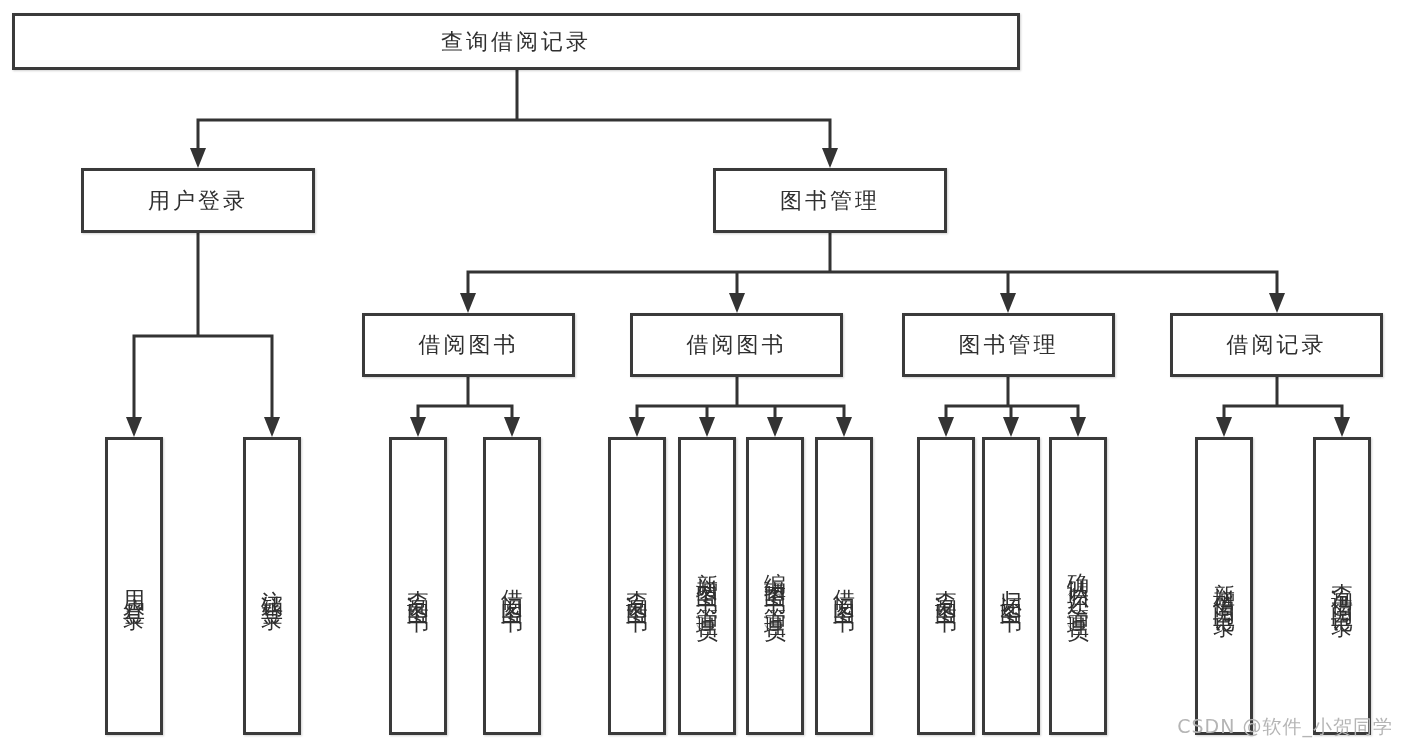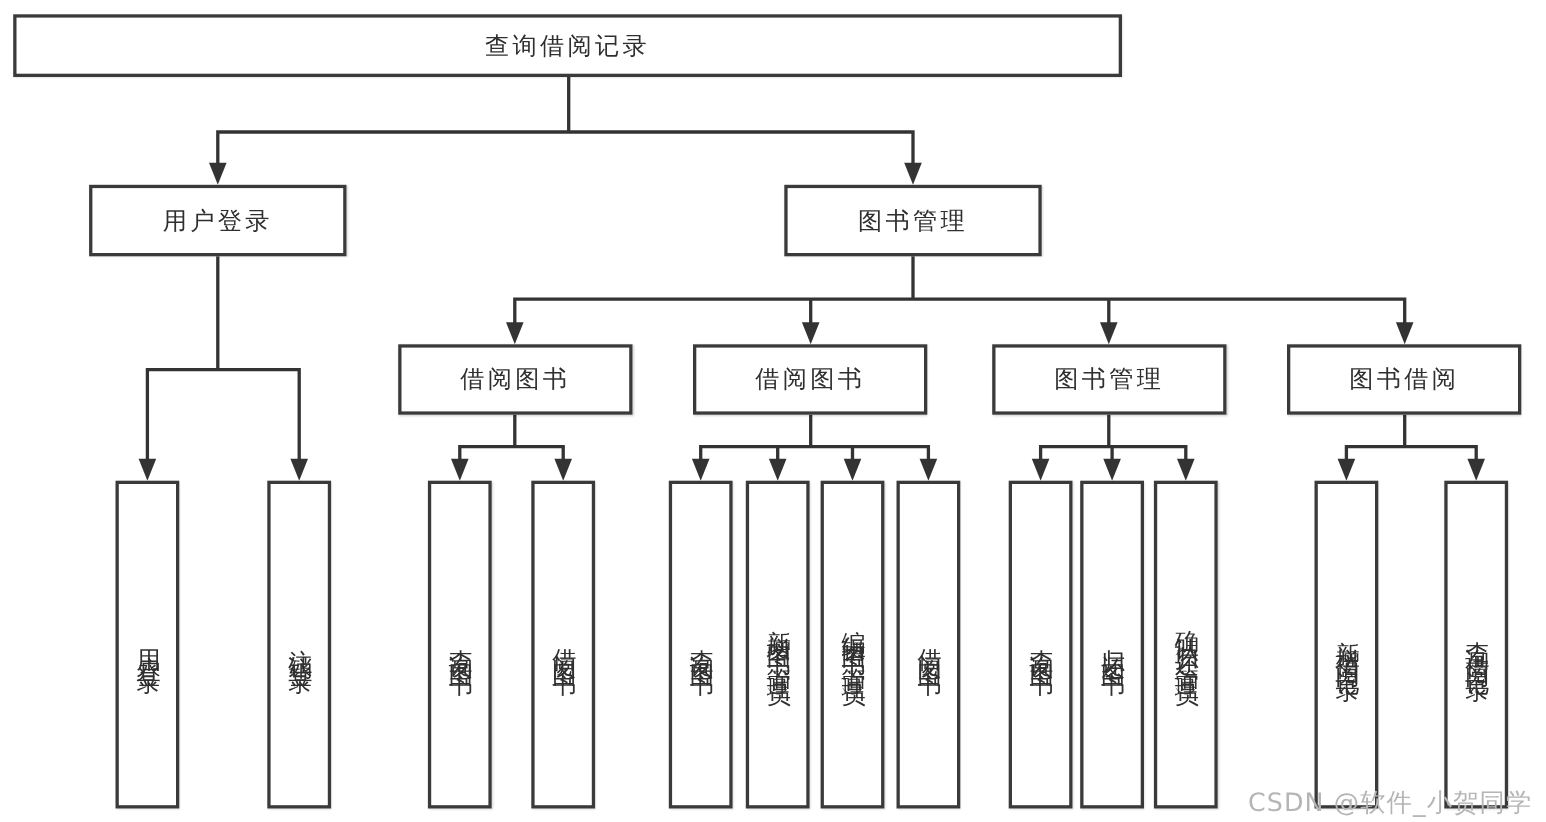--- a/index.html
+++ b/index.html
@@ -42,21 +42,21 @@
     text-orientation: mixed;
     font-size: 22px;
     letter-spacing: 7px;
     line-height: 1;
     color: #2f2f2f;
   }
   .watermark {
     position: absolute;
     right: 12px;
     top: 714px;
-    font-size: 23px;
+    font-size: 19px;
     letter-spacing: 1px;
     color: #b5b5b5;
     white-space: nowrap;
   }
 </style>
 </head>
 <body>
 
 <div class="stage">
 
@@ -107,21 +107,21 @@
   <div class="box hbox" style="left:362px; top:313px; width:213px; height:64px;">
     <span>借阅图书</span>
   </div>
   <div class="box hbox" style="left:630px; top:313px; width:213px; height:64px;">
     <span>借阅图书</span>
   </div>
   <div class="box hbox" style="left:902px; top:313px; width:213px; height:64px;">
     <span>图书管理</span>
   </div>
   <div class="box hbox" style="left:1170px; top:313px; width:213px; height:64px;">
-    <span>图书借阅</span>
+    <span>借阅记录</span>
   </div>
 
   <div class="box vbox" style="left:105px; top:437px; width:58px; height:298px;">
     <span>用户登录</span>
   </div>
   <div class="box vbox" style="left:243px; top:437px; width:58px; height:298px;">
     <span>注销登录</span>
   </div>
 
   <div class="box vbox" style="left:389px; top:437px; width:58px; height:298px;">

